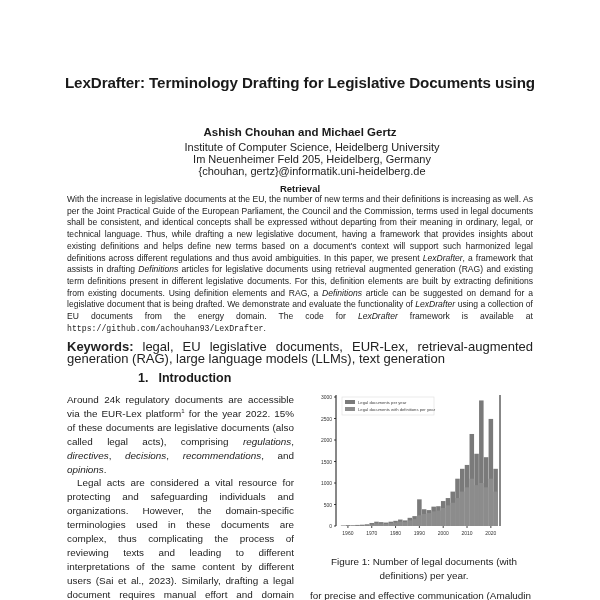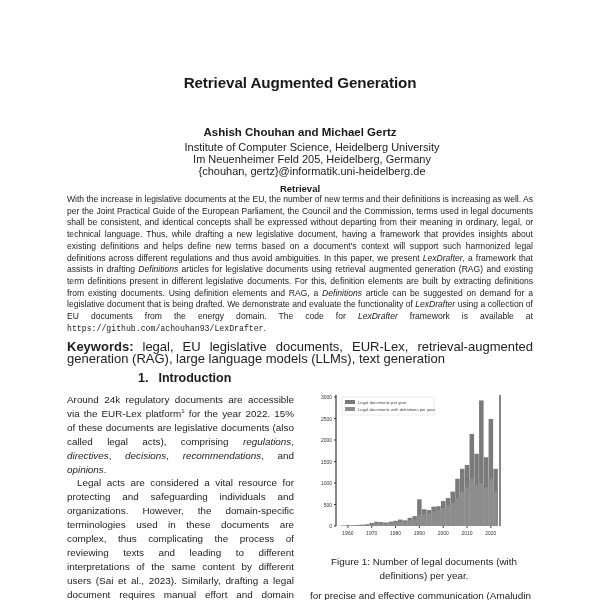--- a/index.html
+++ b/index.html
@@ -22,21 +22,21 @@
   .col-left sup { font-size:6px; vertical-align:top; line-height:8px; }
   .chart { position:absolute; top:393px; left:310px; width:230px; height:75px; }
   .caption { position:absolute; top:555px; left:310px; width:228px; font-size:9.9px; line-height:13.9px; color:#222;text-align:center; }
   .col-right-text { position:absolute; top:589px; left:310px; width:228px; font-size:9.9px; line-height:13.9px; color:#222; white-space:nowrap; overflow:hidden; }
   svg text { font-family:"Liberation Sans", sans-serif; }
 </style>
 </head>
 <body>
 
 <div class="title">
-  <div>Retrieval Augmented Generation</div>
+  <div>LexDrafter: Terminology Drafting for Legislative Documents using</div>
 </div>
 
 <div class="authors">Ashish Chouhan and Michael Gertz</div>
 <div class="affil" style="top:141px">Institute of Computer Science, Heidelberg University</div>
 <div class="affil" style="top:153px">Im Neuenheimer Feld 205, Heidelberg, Germany</div>
 <div class="affil" style="top:165px">{chouhan, gertz}@informatik.uni-heidelberg.de</div>
 
 <div class="abs-head">Retrieval</div>
 <div class="abstract"><span>With the increase in legislative documents at the EU, the number of new terms and their definitions is increasing as well.  As per the Joint Practical Guide of the European Parliament, the Council and the Commission, terms used in legal documents shall be consistent, and identical concepts shall be expressed without departing from their meaning in ordinary, legal, or technical language.  Thus, while drafting a new legislative document, having a framework that provides insights about existing definitions and helps define new terms based on a document's context will support such harmonized legal definitions across different regulations and thus avoid ambiguities.  In this paper, we present </span><i>LexDrafter</i><span>, a framework that assists in drafting </span><i>Definitions</i><span> articles for legislative documents using retrieval augmented generation (RAG) and existing term definitions present in different legislative documents. For this, definition elements are built by extracting definitions from existing documents. Using definition elements and RAG, a </span><i>Definitions</i><span> article can be suggested on demand for a legislative document that is being drafted.  We demonstrate and evaluate the functionality of </span><i>LexDrafter</i><span> using a collection of EU documents from the energy domain. The code for </span><i>LexDrafter</i><span> framework is available at </span><span class="mono">https://github.com/achouhan93/LexDrafter</span><span>.</span></div>
 

